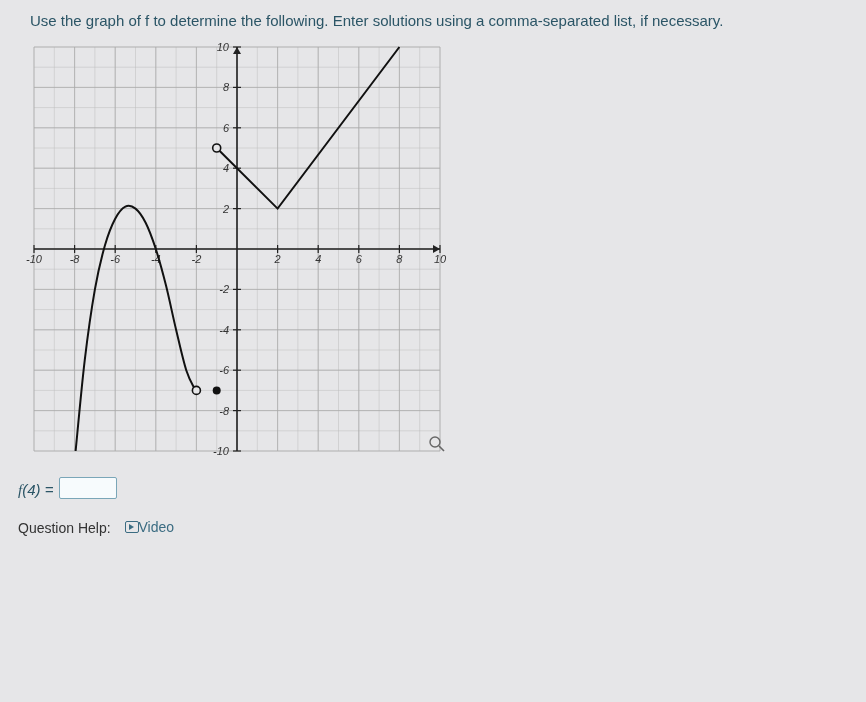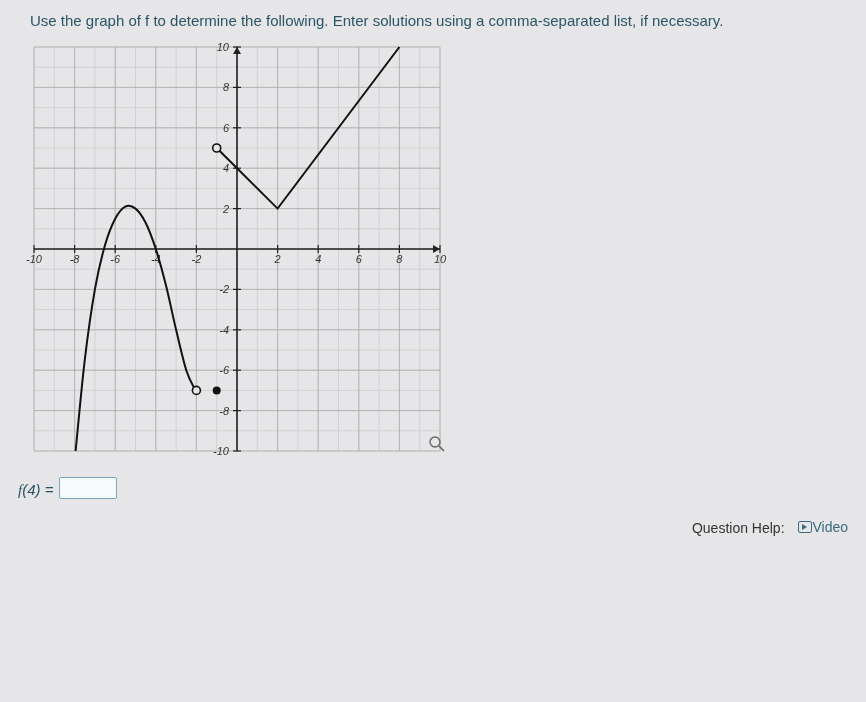--- a/index.html
+++ b/index.html
@@ -46,21 +46,20 @@
     height: 22px;
     width: 58px;
     border-radius: 2px;
     padding: 2px 4px;
     font-size: 13px;
   }
   .answer-box.wide { width: 82px; }
   .help-row {
     font-size: 14px;
     color: #333;
-    text-align: right;
   }
   .video-icon {
     display: inline-flex;
     align-items: center;
     gap: 0;
     margin-left: 10px;
     color: #3b6c82;
     cursor: pointer;
   }
   .vicon {

